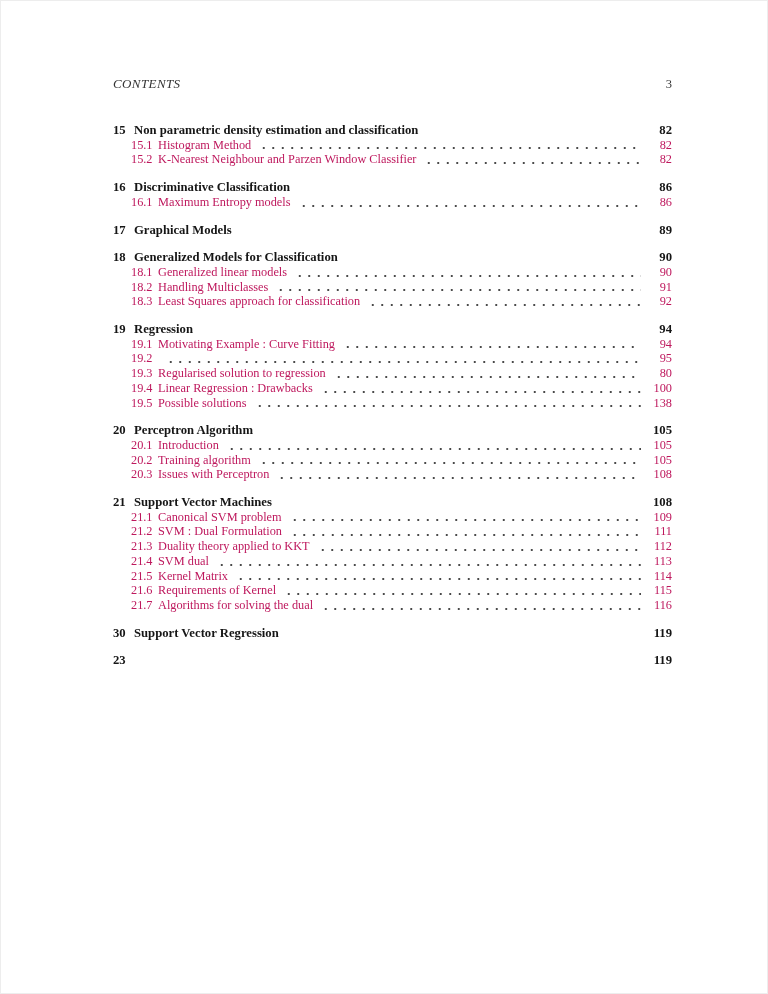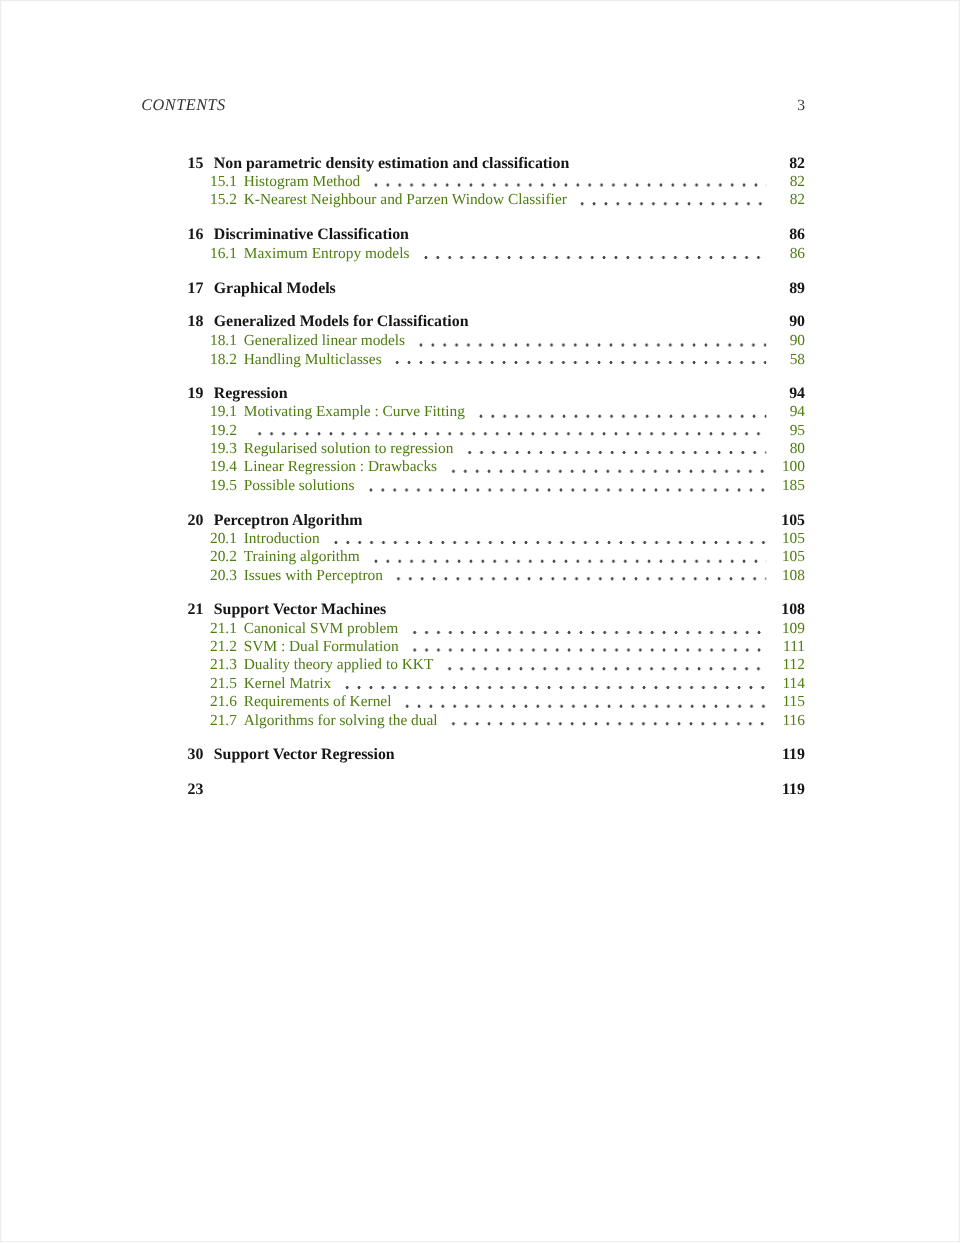--- a/index.html
+++ b/index.html
@@ -14,21 +14,21 @@
     background: #ffffff;
     box-sizing: border-box;
     box-shadow: inset 0 0 0 1px #ededed;
     font-family: "Liberation Serif", "DejaVu Serif", serif;
     color: #2b2b2b;
     overflow: hidden;
   }
   .content {
     position: absolute;
     left: 113px;
-    right: 124px;
+    right: 96px;
     top: 76px;
   }
   .header {
     display: flex;
     justify-content: space-between;
     align-items: baseline;
     margin-bottom: 31px;
     color: #343434;
   }
   .header-title {
@@ -40,31 +40,30 @@
     font-size: 12.5px;
   }
   .toc-section {
     margin-bottom: 13px;
   }
   .row {
     display: flex;
     align-items: flex-end;
     line-height: 14.7px;
     white-space: nowrap;
-    margin-left: 37px;
   }
   .row.sec {
     font-weight: bold;
     font-size: 12.7px;
     color: #161616;
   }
   .row.sub {
     font-size: 12.3px;
     padding-left: 18px;
-    color: #4d7c0f;
+    color: #be185d;
   }
   .num {
     flex: 0 0 auto;
     display: inline-block;
   }
   .sec .num { width: 21px; }
   .sub .num { width: 27px; }
   .title {
     flex: 0 0 auto;
   }
@@ -149,21 +148,27 @@
           <div class="row sub">
             <span class="num">18.1</span>
             <span class="title">Generalized linear models</span>
             <span class="leader"></span>
             <span class="page-num">90</span>
           </div>
           <div class="row sub">
             <span class="num">18.2</span>
             <span class="title">Handling Multiclasses</span>
             <span class="leader"></span>
-            <span class="page-num">58</span>
+            <span class="page-num">91</span>
+          </div>
+          <div class="row sub">
+            <span class="num">18.3</span>
+            <span class="title">Least Squares approach for classification</span>
+            <span class="leader"></span>
+            <span class="page-num">92</span>
           </div>
         </div>
         <div class="toc-section">
           <div class="row sec">
             <span class="num">19</span>
             <span class="title">Regression</span>
             <span class="leader blank"></span>
             <span class="page-num">94</span>
           </div>
           <div class="row sub">
@@ -186,21 +191,21 @@
           <div class="row sub">
             <span class="num">19.4</span>
             <span class="title">Linear Regression : Drawbacks</span>
             <span class="leader"></span>
             <span class="page-num">100</span>
           </div>
           <div class="row sub">
             <span class="num">19.5</span>
             <span class="title">Possible solutions</span>
             <span class="leader"></span>
-            <span class="page-num">185</span>
+            <span class="page-num">138</span>
           </div>
         </div>
         <div class="toc-section">
           <div class="row sec">
             <span class="num">20</span>
             <span class="title">Perceptron Algorithm</span>
             <span class="leader blank"></span>
             <span class="page-num">105</span>
           </div>
           <div class="row sub">
@@ -239,20 +244,26 @@
             <span class="num">21.2</span>
             <span class="title">SVM : Dual Formulation</span>
             <span class="leader"></span>
             <span class="page-num">111</span>
           </div>
           <div class="row sub">
             <span class="num">21.3</span>
             <span class="title">Duality theory applied to KKT</span>
             <span class="leader"></span>
             <span class="page-num">112</span>
+          </div>
+          <div class="row sub">
+            <span class="num">21.4</span>
+            <span class="title">SVM dual</span>
+            <span class="leader"></span>
+            <span class="page-num">113</span>
           </div>
           <div class="row sub">
             <span class="num">21.5</span>
             <span class="title">Kernel Matrix</span>
             <span class="leader"></span>
             <span class="page-num">114</span>
           </div>
           <div class="row sub">
             <span class="num">21.6</span>
             <span class="title">Requirements of Kernel</span>

